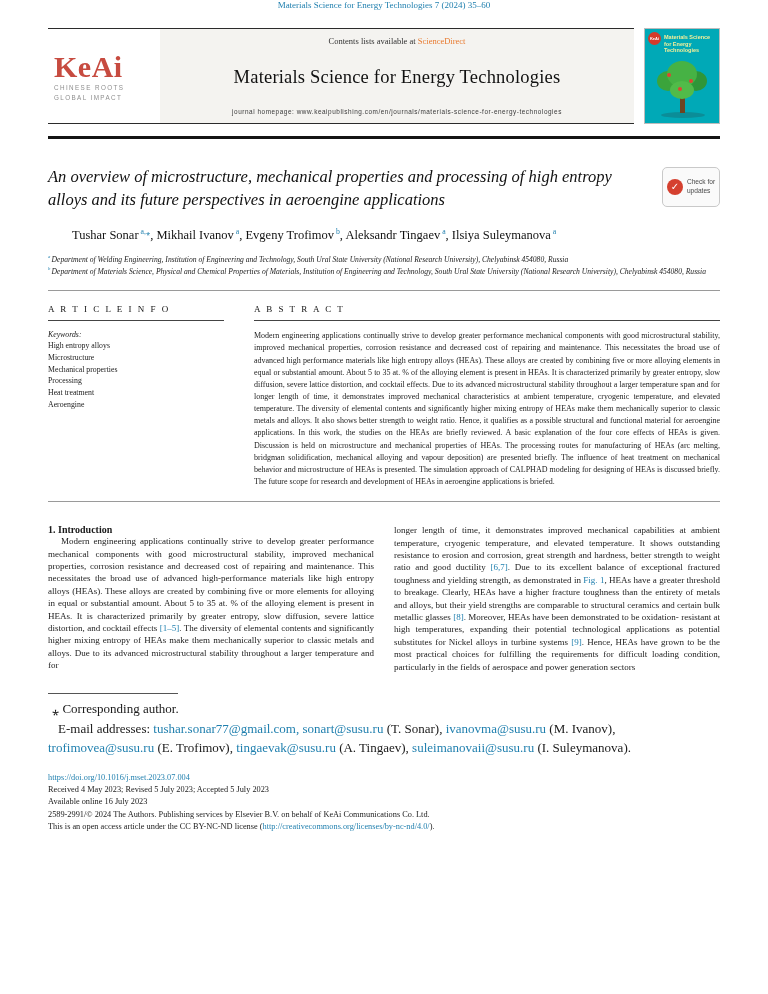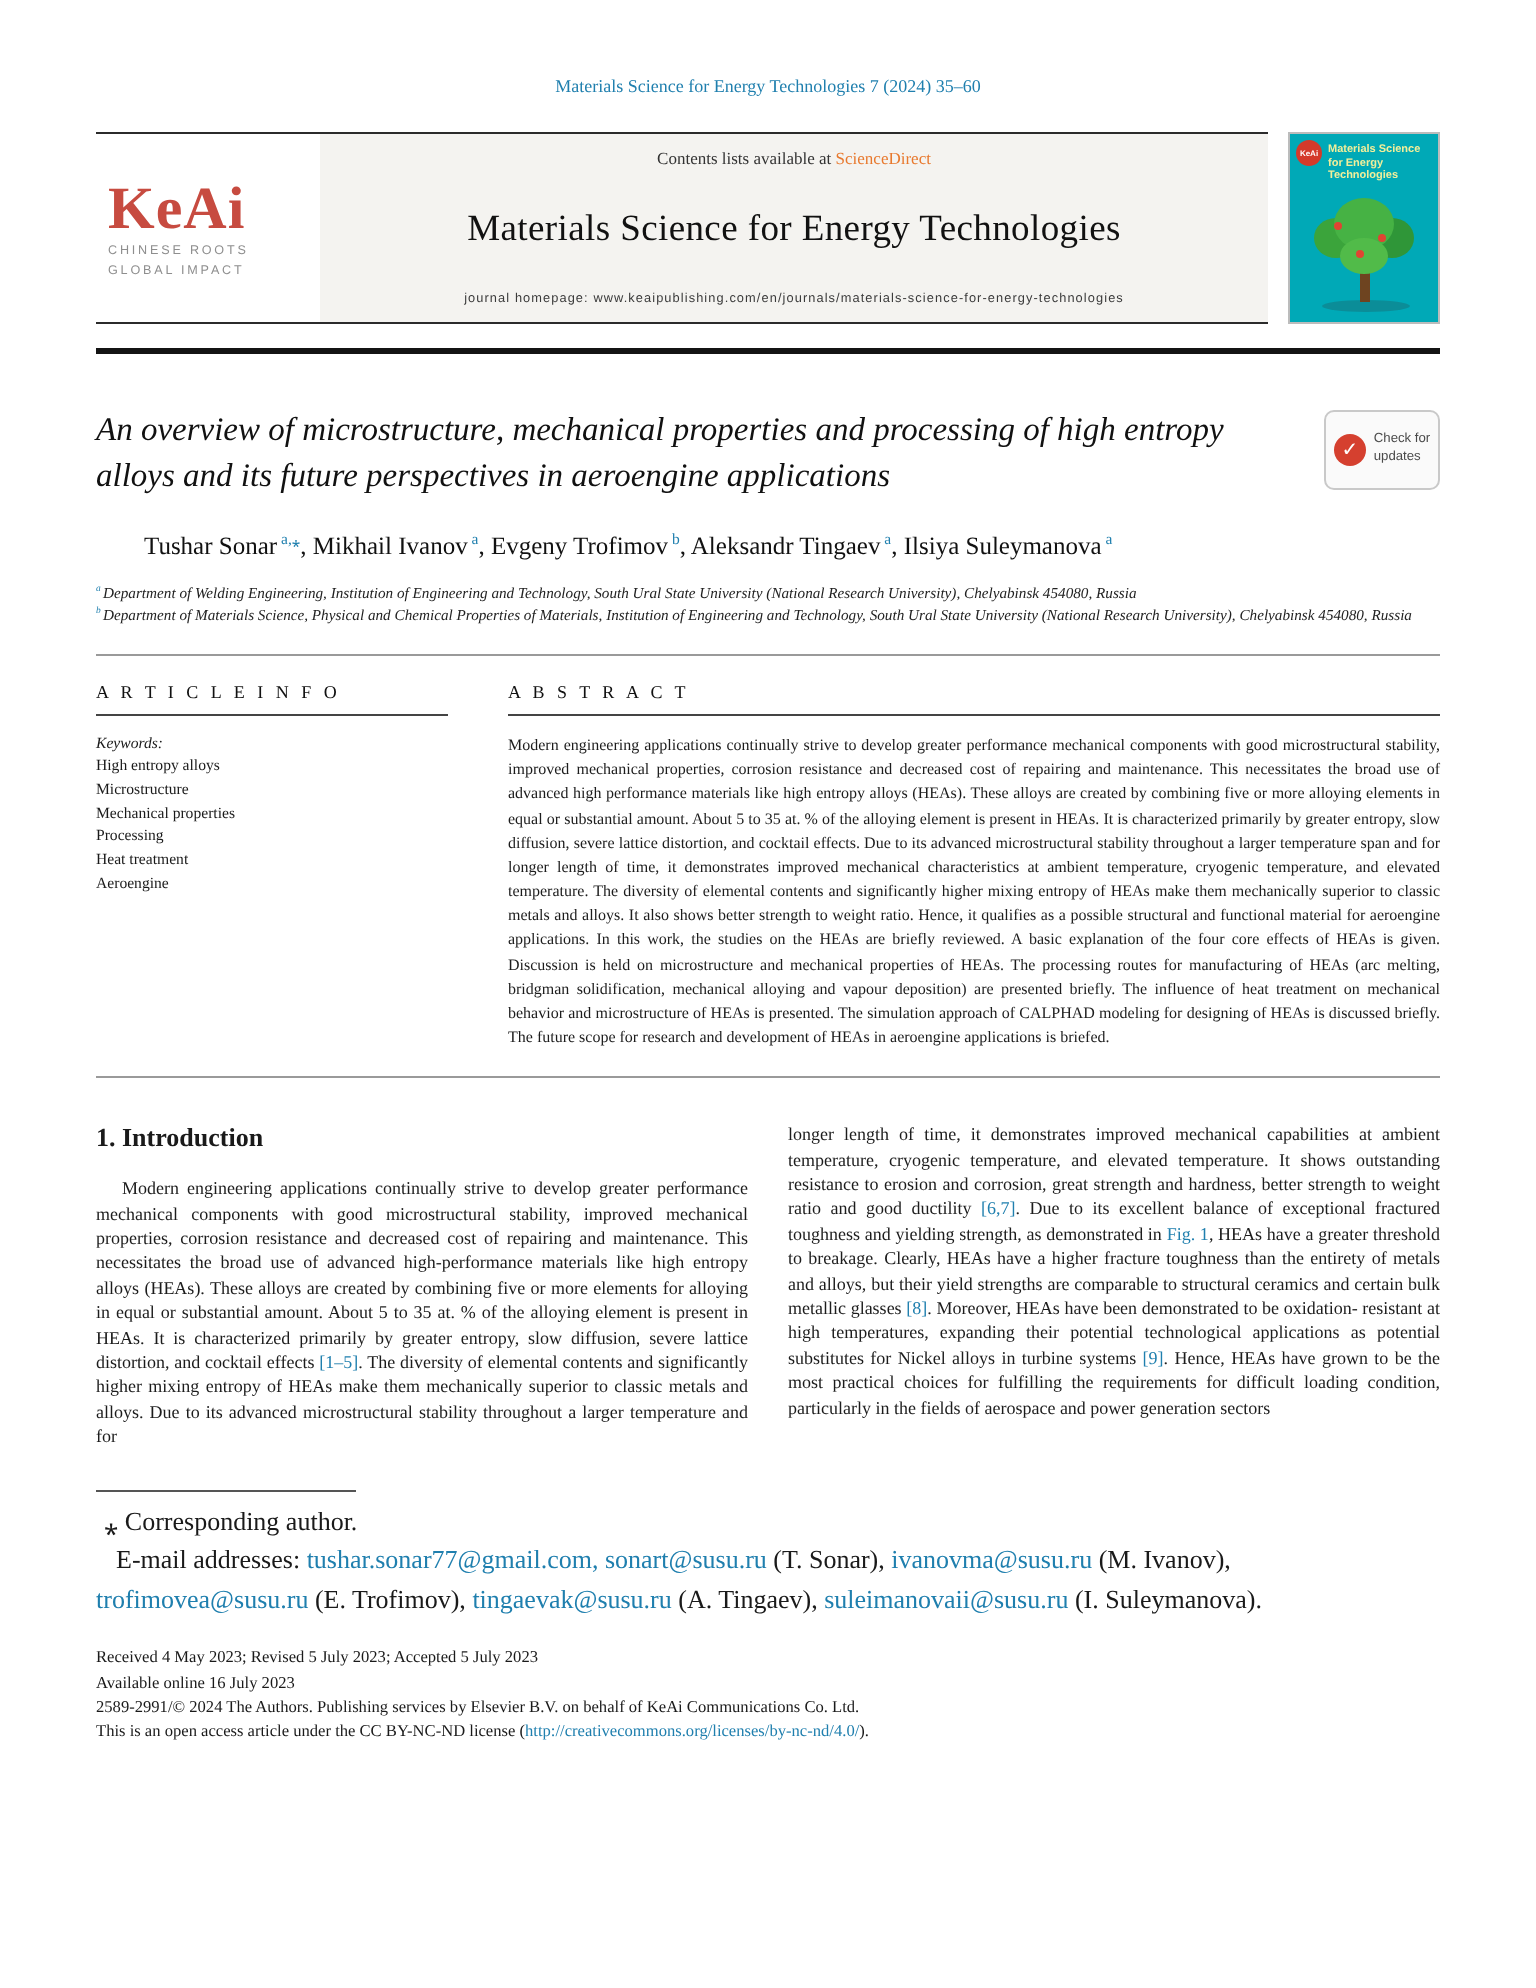--- a/index.html
+++ b/index.html
@@ -13,21 +13,21 @@
   html,body{background:#ffffff;}
   body{
     width:768px; height:994px; overflow:hidden;
     font-family:"Liberation Serif", serif;
     color:var(--ink);
   }
   .page{position:relative; width:768px; height:994px; padding:0 48px;}
 
   
   .citation{
-    padding-top:38px; text-align:center;
+    text-align:center;
     font-size:9px; color:var(--link);
   }
 
   
   .header{display:flex; align-items:stretch; margin-top:18px;}
   .band{
     flex:1; display:flex; align-items:stretch;
     border-top:1.2px solid #2b2b2b; border-bottom:1.2px solid #2b2b2b;
     height:96px;
   }
@@ -116,21 +116,21 @@
     font-size:9px; letter-spacing:2px; color:#111;
     padding-bottom:6px; border-bottom:0.8px solid #444; margin-bottom:9px;
   }
   .kw-label{font-size:7.8px; font-style:italic; margin-bottom:1px;}
   .kw{font-size:7.8px; line-height:1.5;}
   .abs-text{font-size:8px; line-height:1.52; text-align:justify; color:#1c1c1c;}
 
   
   .body-cols{display:flex; gap:20px; margin-top:22px;}
   .body-col{width:326px; flex:none;}
-  .sec-heading{font-size:13px; font-weight:bold; margin-bottom:11px;}
+  .sec-heading{font-size:10px; font-weight:bold; }
   .body-text{font-size:9px; line-height:1.38; text-align:justify; color:#1c1c1c;}
   .indent{text-indent:13px;}
 
   
   .footnote{margin-top:20px;}
   .fn-rule{width:130px; border-top:0.9px solid #555; margin-bottom:5px;}
   .fn-line{font-size:13px; line-height:1.5;}
   .fn-star{padding-left:4px;}
   .emails{text-indent:10px;}
 
@@ -235,19 +235,20 @@
     </div>
   </div>
 
   <div class="footnote">
     <div class="fn-rule"></div>
     <div class="fn-line fn-star">⁎ Corresponding author.</div>
     <div class="fn-line emails"><span class="seg-italic">E-mail addresses: </span><span class="seg-link">tushar.sonar77@gmail.com, sonart@susu.ru</span><span> (T. Sonar), </span><span class="seg-link">ivanovma@susu.ru</span><span> (M. Ivanov), </span><span class="seg-link">trofimovea@susu.ru</span><span> (E. Trofimov), </span><span class="seg-link">tingaevak@susu.ru</span><span> (A. Tingaev), </span><span class="seg-link">suleimanovaii@susu.ru</span><span> (I. Suleymanova).</span></div>
   </div>
 
   <div class="footer">
+    <div class="doi">https://doi.org/10.1016/j.mset.2023.07.004</div>
     <div>Received 4 May 2023; Revised 5 July 2023; Accepted 5 July 2023</div>
     <div>Available online 16 July 2023</div>
     <div>2589-2991/© 2024 The Authors. Publishing services by Elsevier B.V. on behalf of KeAi Communications Co. Ltd.</div>
     <div><span>This is an open access article under the CC BY-NC-ND license (</span><span class="seg-link">http://creativecommons.org/licenses/by-nc-nd/4.0/</span><span>).</span></div>
   </div>
 
 </div>
 
 </body></html>

